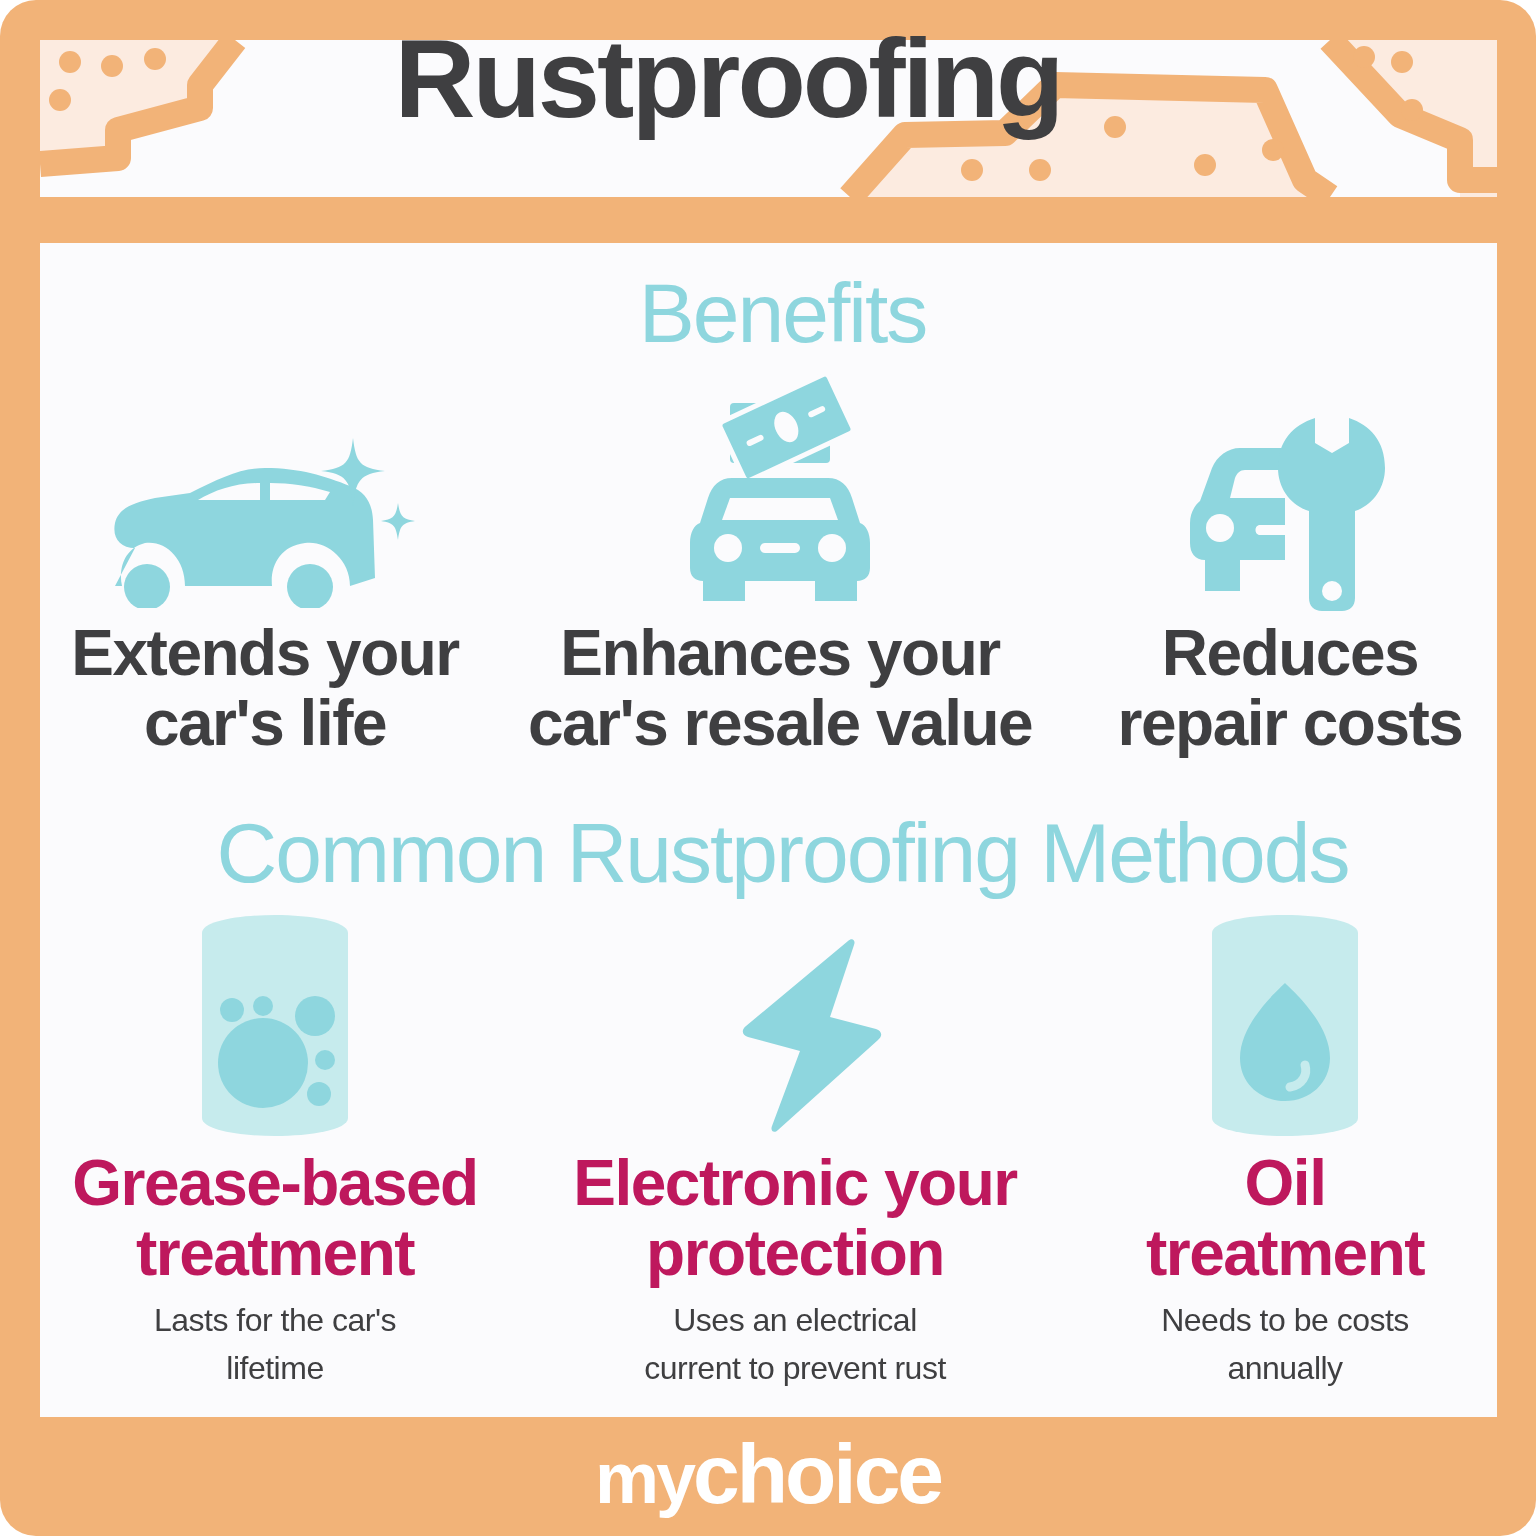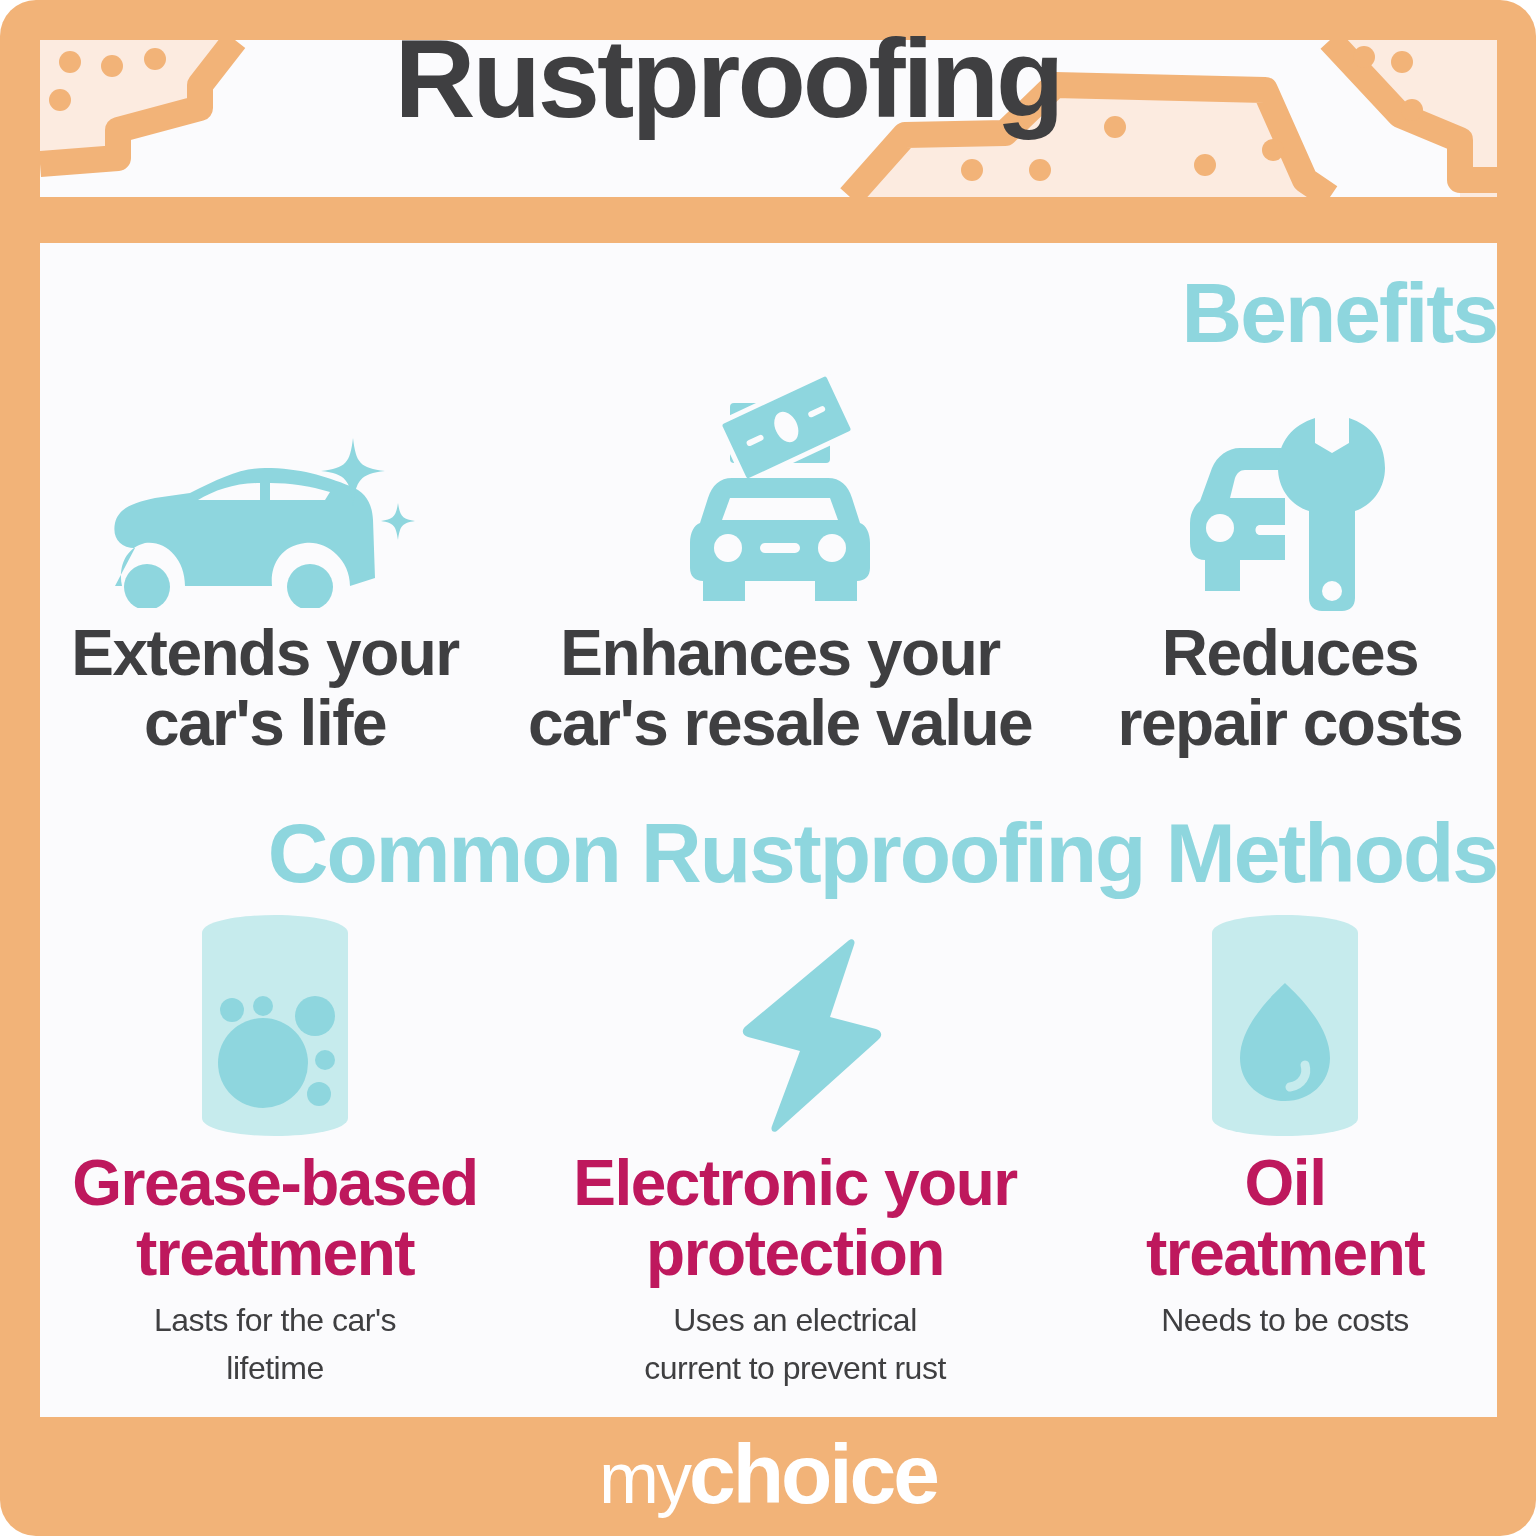--- a/index.html
+++ b/index.html
@@ -18,43 +18,43 @@
   .title {
     position: absolute; left: 0; top: 14px; width: 1536px; margin-left: -40px;
     text-align: center; font-weight: 700; font-size: 112px; color: #3f3f41;
     letter-spacing: -3px; line-height: 130px; z-index: 2;
   }
   .main-panel {
     position: absolute; left: 40px; top: 243px; width: 1457px; height: 1174px;
     background: #fbfbfd;
   }
   .section-heading {
-    position: absolute; left: 0; width: 1457px; text-align: right;
-    font-weight: 700; color: #8ed6de; letter-spacing: -2px; padding-left: 28px;
+    position: absolute; left: 0; width: 1457px; text-align: center;
+    font-weight: 400; color: #8ed6de; letter-spacing: -2px; padding-left: 28px;
   }
   .benefits-heading { top: 20px; font-size: 84px; line-height: 100px; }
   .methods-heading { top: 560px; font-size: 84px; line-height: 100px; }
   .icon-wrap { position: absolute; }
   .benefit-label {
     position: absolute; font-weight: 700; font-size: 64px; line-height: 70px;
     color: #3f3f41; letter-spacing: -1.5px; text-align: center; white-space: nowrap;
   }
   .method-title {
     position: absolute; font-weight: 700; font-size: 64px; line-height: 70px;
     color: #be185d; letter-spacing: -1.5px; text-align: center; white-space: nowrap;
   }
   .method-desc {
     position: absolute; font-size: 32px; line-height: 48px; color: #3f3f41;
     text-align: center; white-space: nowrap; letter-spacing: -0.5px;
   }
   .footer-logo {
     position: absolute; left: 0; top: 1424px; width: 1536px; text-align: center;
     font-weight: 700; font-size: 72px; color: #ffffff; letter-spacing: -3px; line-height: 100px;
   }
-  .footer-logo .my { font-weight: 400; }
+  .footer-logo .my { font-weight: 700; }
   .footer-logo .choice { font-weight: 700; font-size: 84px; margin-top: 20px; }
 </style>
 </head>
 <body>
 
 <div class="frame"></div>
 
 <div class="header-panel">
   <svg class="header-deco" viewBox="0 0 1457 157" width="1457" height="157">
 
@@ -177,18 +177,19 @@
       <path d="M75 70 C82 77 120 110 120 145 C120 170 100 188 75 188 C50 188 30 170 30 145 C30 110 68 77 75 70 Z" fill="#8ed6de"></path>
       <path d="M95 152 C98 162 92 172 80 174" fill="none" stroke="#c6ebed" stroke-width="9" stroke-linecap="round"></path>
     </svg>
   </div>
   <div class="method-title" style="left:1020px; top:905px; width:450px;">
     <div>Oil</div>
     <div>treatment</div>
   </div>
   <div class="method-desc" style="left:1020px; top:1053px; width:450px;">
     <div>Needs to be costs</div>
+    <div>annually</div>
   </div>
 </div>
 
 <div class="footer-logo">
   <span class="my">my</span><span class="choice">choice</span>
 </div>
 
 </body></html>

